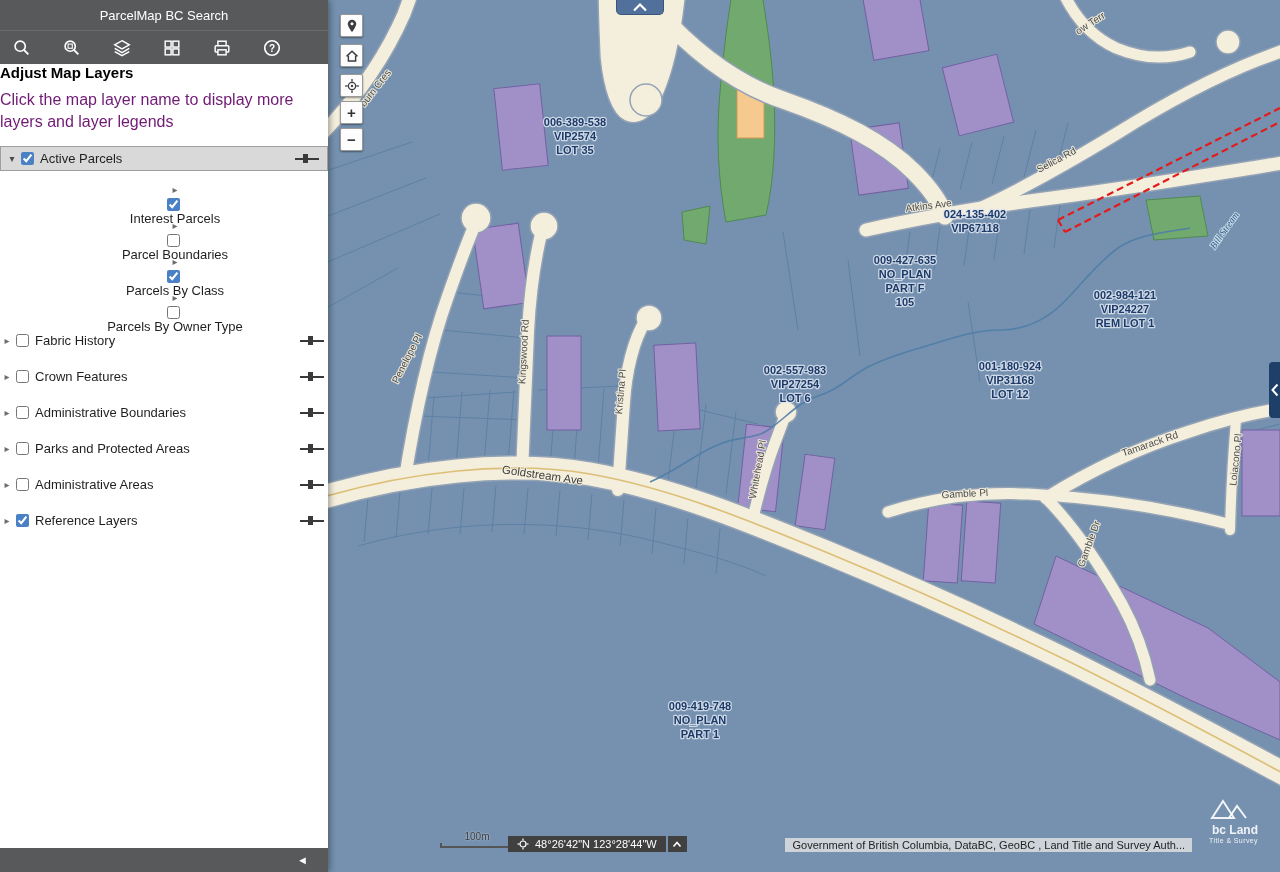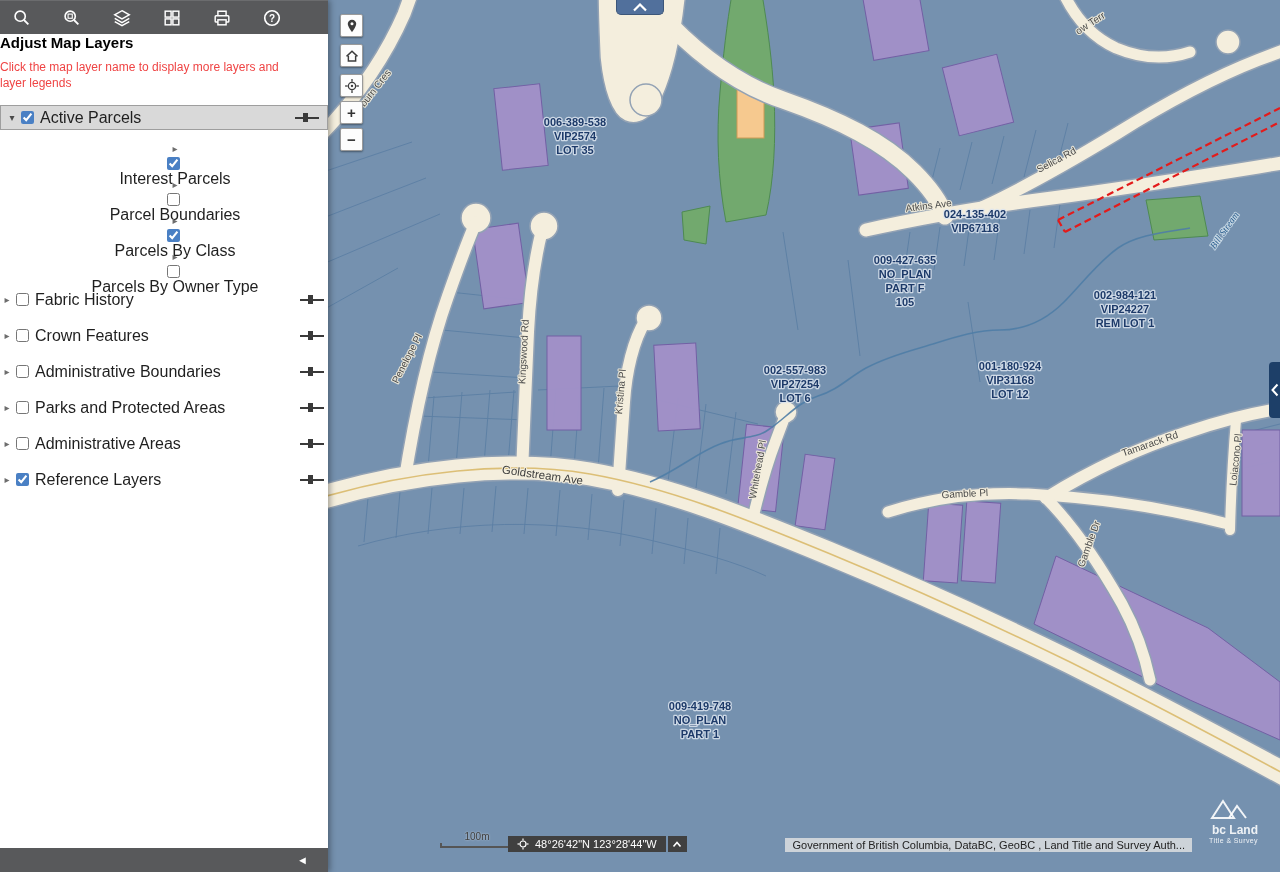--- a/index.html
+++ b/index.html
@@ -6,29 +6,29 @@
   html,body { font-family: "Liberation Sans", sans-serif; }
   .app { width:1280px; height:872px; display:flex; position:relative; overflow:hidden; background:#fff; }
 
   
   .sidebar { width:328px; height:872px; display:flex; flex-direction:column; background:#fff; z-index:10; box-shadow:2px 0 6px rgba(0,0,0,.35); }
   .sidebar-header { height:30px; background:#58595b; color:#fff; display:flex; align-items:center; justify-content:center; font-size:13px; }
   .toolbar { height:34px; background:#58595b; border-top:1px solid #6b6c6e; display:flex; align-items:center; gap:26px; padding-left:10px; }
   .mtool { width:24px; height:24px; background:none; border:none; cursor:pointer; display:flex; align-items:center; justify-content:center; padding:0; }
   .panel { flex:1; overflow:hidden; }
   .panel h1 { font-size:15px; color:#000; margin-bottom:8px; }
-  .panel p { font-size:12px; color:#ef4444; line-height:1.35; margin-bottom:14px; max-width:300px; }
+  .panel p { font-size:16px; color:#701a75; line-height:1.35; margin-bottom:14px; max-width:300px; }
   .layer-row { display:flex; align-items:center; height:25px; margin-bottom:11px; cursor:pointer; }
   .layer-row.active { background:#d9d9d9; border:1px solid #9e9e9e; padding:0 4px; margin-bottom:13px; }
   .layer-row.child { margin-left:22px;flex-direction:column; }
   .tri { width:14px; color:#6d6d6d; font-size:10px; text-align:center; flex:0 0 14px; }
   .tri.right::before { content:"▸"; }
   .tri.down::before { content:"▾"; color:#4a4a4a; }
   .cb { width:13px; height:13px; margin:0 6px 0 2px; accent-color:#4a80c4; }
-  .lbl { font-size:16px; color:#1f1f1f; white-space:nowrap; }
+  .lbl { font-size:13px; color:#1f1f1f; white-space:nowrap; }
   .slider-ico { width:24px; height:11px; position:relative; margin-left:auto; margin-right:4px; flex:0 0 24px; }
   .slider-ico::before { content:""; position:absolute; left:0; right:0; top:5px; height:2px; background:#3a3a3a; }
   .slider-ico::after { content:""; position:absolute; left:8px; top:1px; width:5px; height:9px; background:#3a3a3a; }
   .sidebar-footer { height:24px; background:#58595b; display:flex; align-items:center; justify-content:flex-end; padding-right:20px; color:#fff; font-size:11px; cursor:pointer; }
 
   
   .map { flex:1; position:relative; background:#7591af; overflow:hidden; }
   .map-svg { position:absolute; left:0; top:0; }
   text.plabel { font:700 11px "Liberation Sans", sans-serif; fill:#1d3a69; text-anchor:middle;
                 paint-order:stroke; stroke:rgba(220,228,238,.85); stroke-width:2.5px; stroke-linejoin:round; }
@@ -64,20 +64,21 @@
   .logo { position:absolute; right:22px; bottom:28px; color:rgba(255,255,255,.88); }
   .logo-name { font-size:12px; font-weight:bold; line-height:1.1;text-align:right; }
   .logo-sub { font-size:7px; letter-spacing:.4px; }
 </style>
 </head>
 <body>
 
 <div class="app">
 
   <div class="sidebar">
+    <div class="sidebar-header">ParcelMap BC Search</div>
 
     <div class="toolbar">
       <button class="mtool" title="Search">
         <svg viewBox="0 0 22 22" width="20" height="20">
             <circle cx="9" cy="9" r="5.6" fill="none" stroke="#fff" stroke-width="1.8"></circle>
             <line x1="13.2" y1="13.2" x2="18" y2="18" stroke="#fff" stroke-width="2"></line>
           </svg>
       </button>
       <button class="mtool" title="Identify">
         <svg viewBox="0 0 22 22" width="20" height="20">

